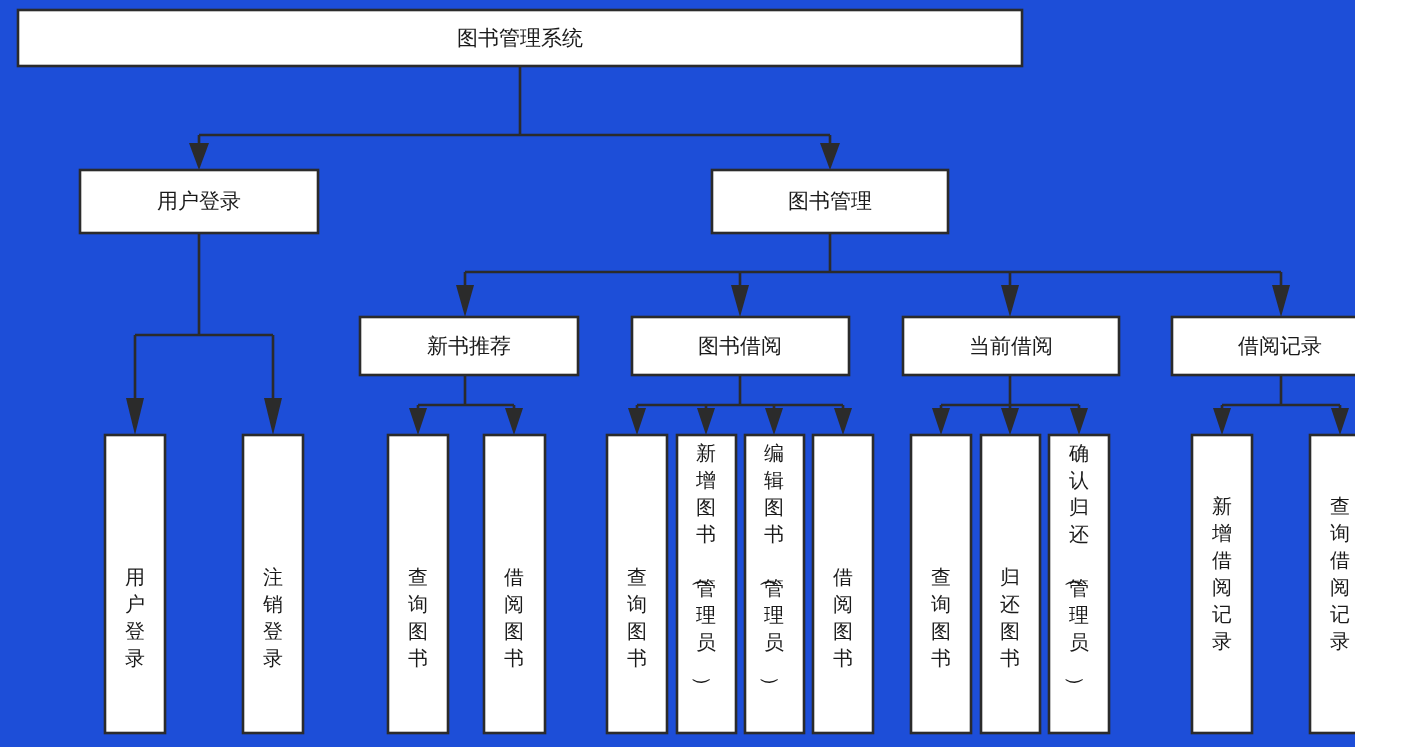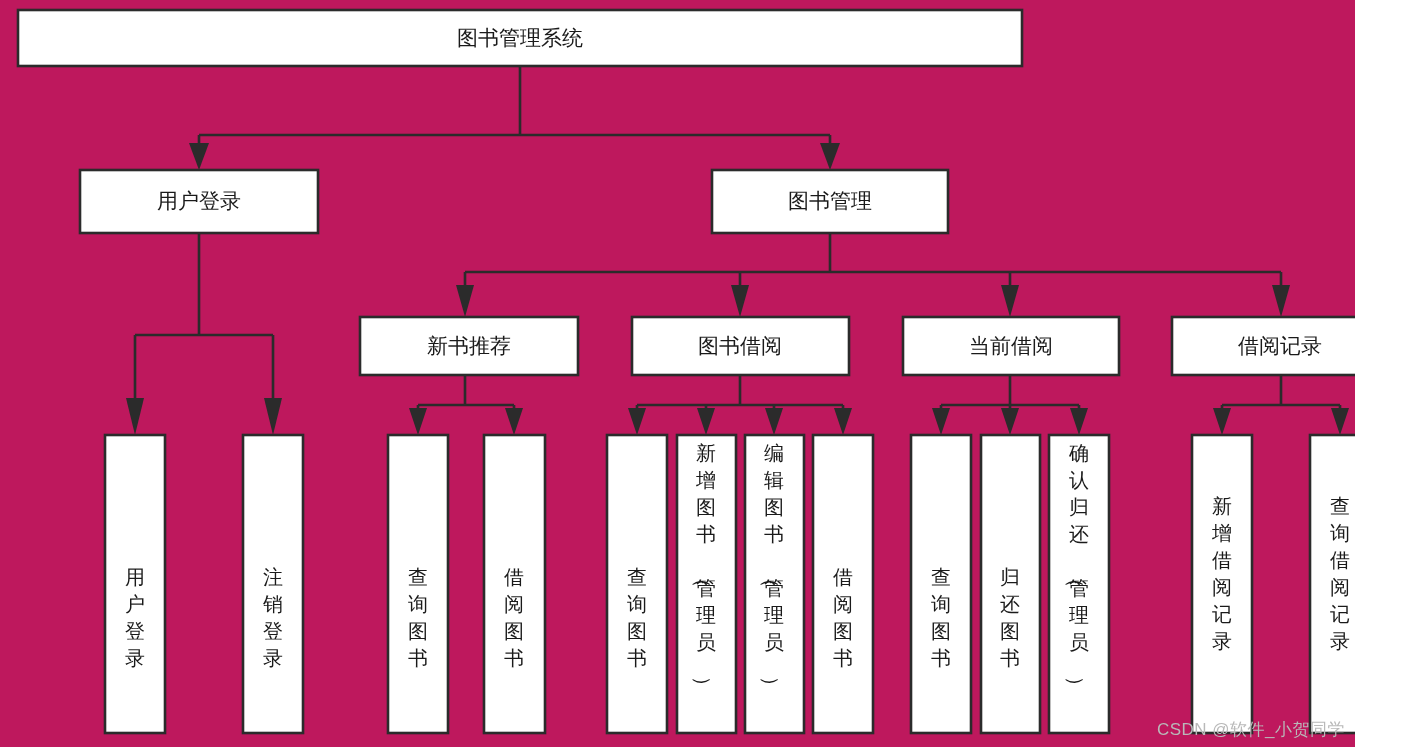--- a/index.html
+++ b/index.html
@@ -8,21 +8,21 @@
     padding: 0;
     background: #ffffff;
   }
   body {
     font-family: "Liberation Sans", "DejaVu Sans", sans-serif;
   }
   #diagram-root {
     position: relative;
     width: 1355px;
     height: 747px;
-    background: #be185d;
+    background: #1d4ed8;
     overflow: hidden;
   }
   svg.tree-canvas {
     position: absolute;
     left: 0;
     top: 0;
     width: 1405px;
     height: 747px;
     display: block;
   }
@@ -240,15 +240,14 @@
       <text class="node-label-v" x="1222" y="513"><tspan x="1222" y="513">新</tspan><tspan x="1222" y="540">增</tspan><tspan x="1222" y="567">借</tspan><tspan x="1222" y="594">阅</tspan><tspan x="1222" y="621">记</tspan><tspan x="1222" y="648">录</tspan></text>
     </g>
 
     <g>
       <rect class="node-box" x="1310" y="435" width="60" height="298"></rect>
       <text class="node-label-v" x="1340" y="513"><tspan x="1340" y="513">查</tspan><tspan x="1340" y="540">询</tspan><tspan x="1340" y="567">借</tspan><tspan x="1340" y="594">阅</tspan><tspan x="1340" y="621">记</tspan><tspan x="1340" y="648">录</tspan></text>
     </g>
 
   </svg>
 
-  <div class="watermark-text">CSDN @软件_小贺同学</div>
 
 </div>
 
 </body></html>

